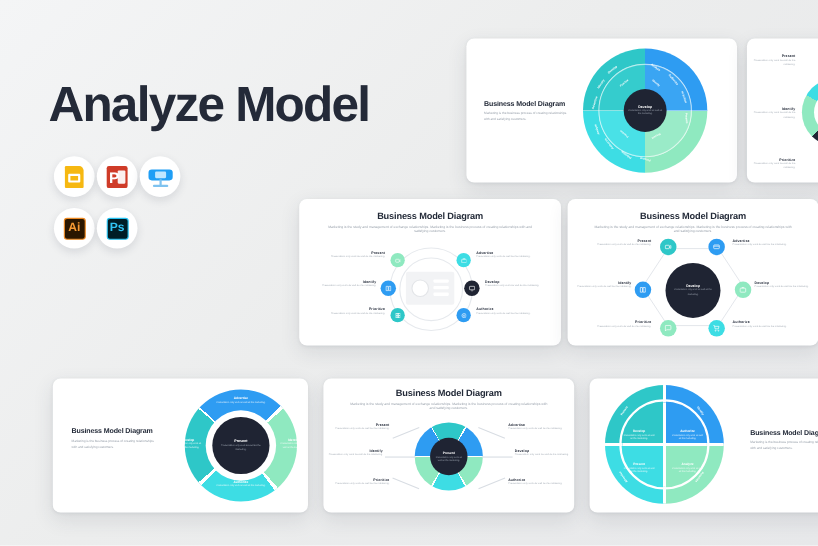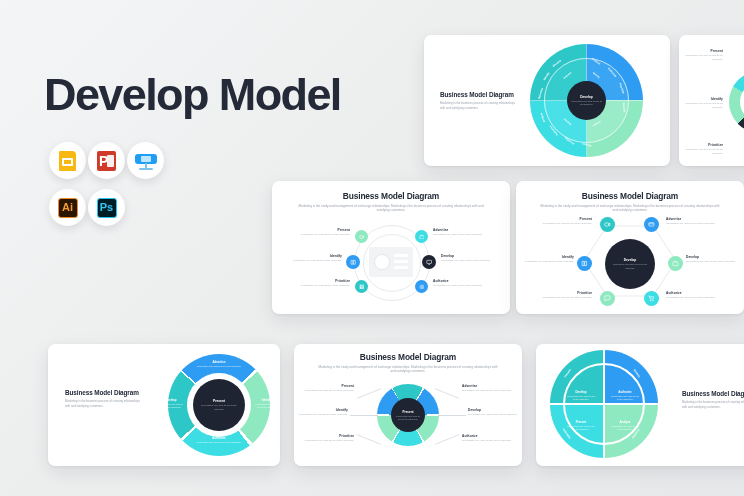--- a/index.html
+++ b/index.html
@@ -72,21 +72,21 @@
   .seg-lbl .sh{font-size:2.9px;font-weight:bold;color:#fff;}
   .seg-lbl .sb{font-size:2.1px;color:rgba(255,255,255,.82);line-height:1.4;margin-top:.8px;}
 
   .connector{position:absolute;background:#d8dde3;height:.6px;}
 </style>
 </head>
 <body>
 
 <div class="stage">
 
-  <div class="hero-title">Develop Model</div>
+  <div class="hero-title">Analyze Model</div>
 
   <div class="app-icons">
     <div class="icon-row">
       <div class="app-ico">
           <div class="gl-mark"></div>
         </div>
       <div class="app-ico">
           <div class="pp-mark"></div>
         </div>
       <div class="app-ico">

